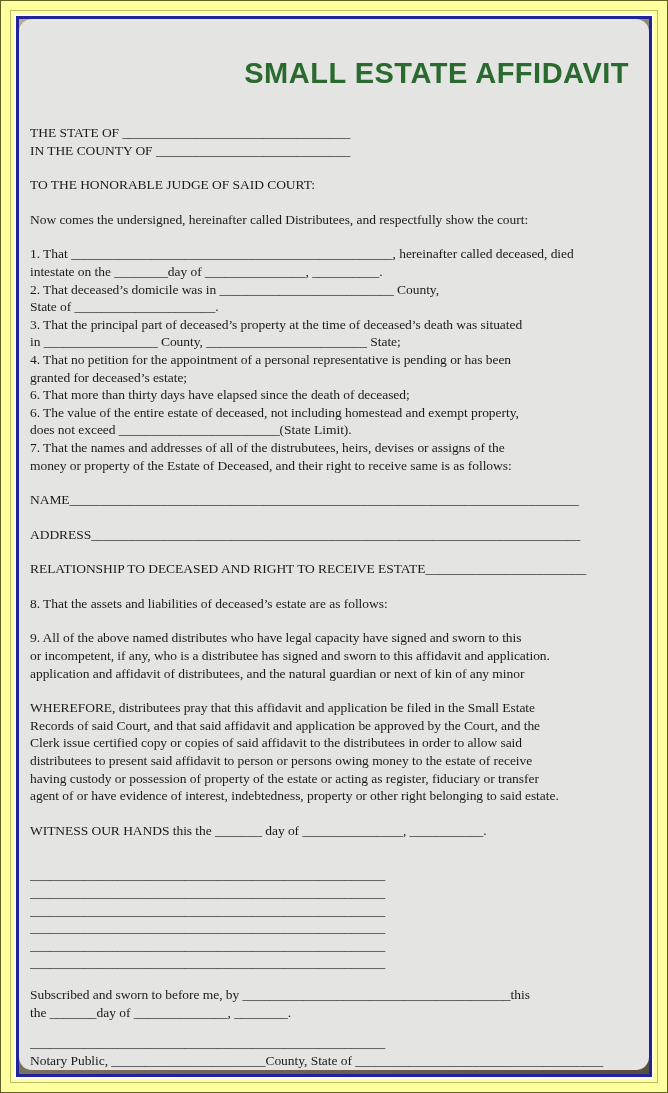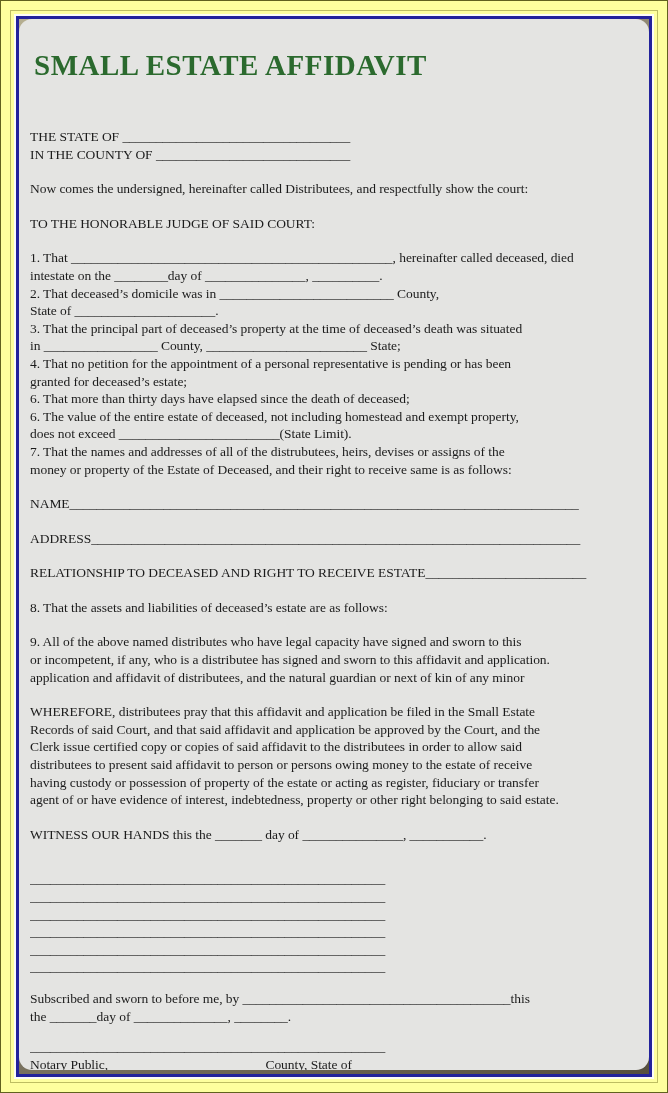--- a/index.html
+++ b/index.html
@@ -31,32 +31,32 @@
     border-radius:13px;
     padding:24px 8px 0 11px;
     overflow:hidden;
     font-family:"Liberation Serif",serif;
     font-size:13.5px;
     line-height:17.6px;
     letter-spacing:-0.05px;
     color:var(--text-color,#1b1b1b);
   }
   h1.title{
-    margin:4px;
-    font-family:Liberation Serif, serif;
+    margin:12px;
+    font-family:Liberation Sans, sans-serif;
     font-weight:700;
     font-size:29px;
     line-height:36px;
-    text-align:left;
+    text-align:right;
     letter-spacing:.5px;
     color:var(--title-green,#2b6a2e);
   }
   .line{white-space:pre;overflow:hidden;}
   .block{margin-top:17px;}
-  .block-header{margin-top:45px;}
+  .block-header{margin-top:33px;}
   .block-sign{margin-top:27px;}
   .block-subscribed{margin-top:14px;}
   .block-notary{margin-top:13px;}
 </style>
 </head>
 <body>
 
 <div class="frame">
   <div class="pin">
     <div class="gap">
@@ -64,25 +64,25 @@
         <div class="page">
 
           <h1 class="title">SMALL ESTATE AFFIDAVIT</h1>
 
           <div class="block block-header">
             <div class="line">THE STATE OF __________________________________</div>
             <div class="line">IN THE COUNTY OF _____________________________</div>
           </div>
 
           <div class="block">
-            <div class="line">Now comes the undersigned, hereinafter called Distributees, and respectfully show the court:</div>
+            <div class="line">TO THE HONORABLE JUDGE OF SAID COURT:</div>
           </div>
 
           <div class="block">
-            <div class="line">TO THE HONORABLE JUDGE OF SAID COURT:</div>
+            <div class="line">Now comes the undersigned, hereinafter called Distributees, and respectfully show the court:</div>
           </div>
 
           <div class="block">
             <div class="line">1. That ________________________________________________, hereinafter called deceased, died</div>
             <div class="line">intestate on the ________day of _______________, __________.</div>
             <div class="line">2. That deceased’s domicile was in __________________________ County,</div>
             <div class="line">State of _____________________.</div>
             <div class="line">3. That the principal part of deceased’s property at the time of deceased’s death was situated</div>
             <div class="line">in _________________ County, ________________________ State;</div>
             <div class="line">4. That no petition for the appointment of a personal representative is pending or has been</div>

